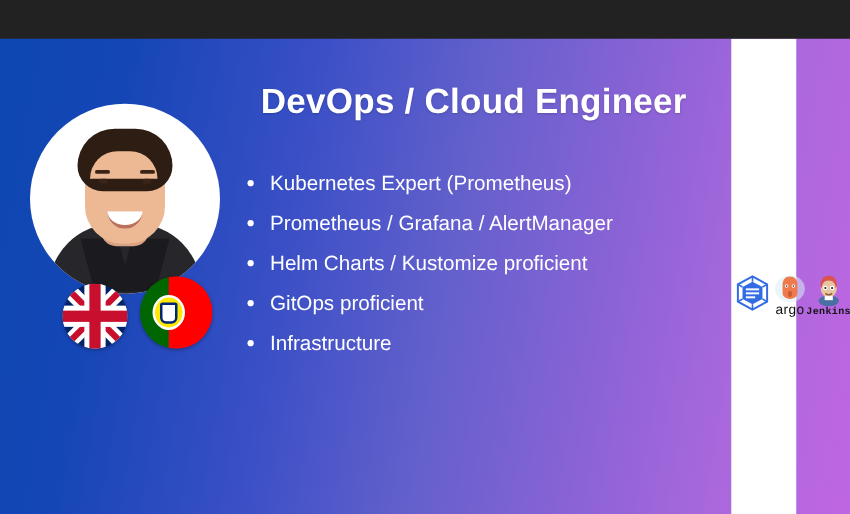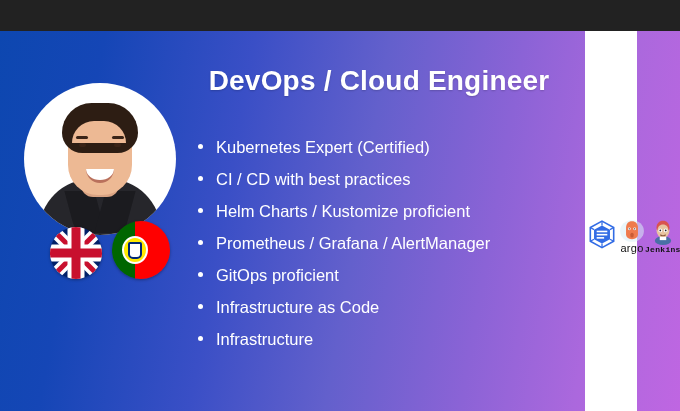--- a/index.html
+++ b/index.html
@@ -285,26 +285,24 @@
 
   <div class="flag" id="flag-pt">
     <div class="pt-green"></div>
     <div class="pt-red"></div>
     <div class="pt-shield"></div>
   </div>
 
   <div id="headline">DevOps / Cloud Engineer</div>
 
   <ul id="bullets">
-    <li><span class="dot"></span><span>Kubernetes Expert (Certified)</span></li>
-    <li><span class="dot"></span><span>CI / CD with best practices</span></li>
+    <li><span class="dot"></span><span>Kubernetes Expert (Prometheus)</span></li>
+    <li><span class="dot"></span><span>Prometheus / Grafana / AlertManager</span></li>
     <li><span class="dot"></span><span>Helm Charts / Kustomize proficient</span></li>
-    <li><span class="dot"></span><span>Prometheus / Grafana / AlertManager</span></li>
     <li><span class="dot"></span><span>GitOps proficient</span></li>
-    <li><span class="dot"></span><span>Infrastructure as Code</span></li>
     <li><span class="dot"></span><span>Infrastructure</span></li>
   </ul>
 
   <div id="logo-rail">
 
     <div class="logo-cell">
       <svg width="34" height="34" viewBox="0 0 64 64" aria-hidden="true">
         <polygon points="32,4 54,16 54,42 32,54 10,42 10,16" fill="none" stroke="#326ce5" stroke-width="3"></polygon>
         <polygon points="32,12 47,20 47,38 32,46 17,38 17,20" fill="#326ce5"></polygon>
         <g stroke="#326ce5" stroke-width="2.4">

